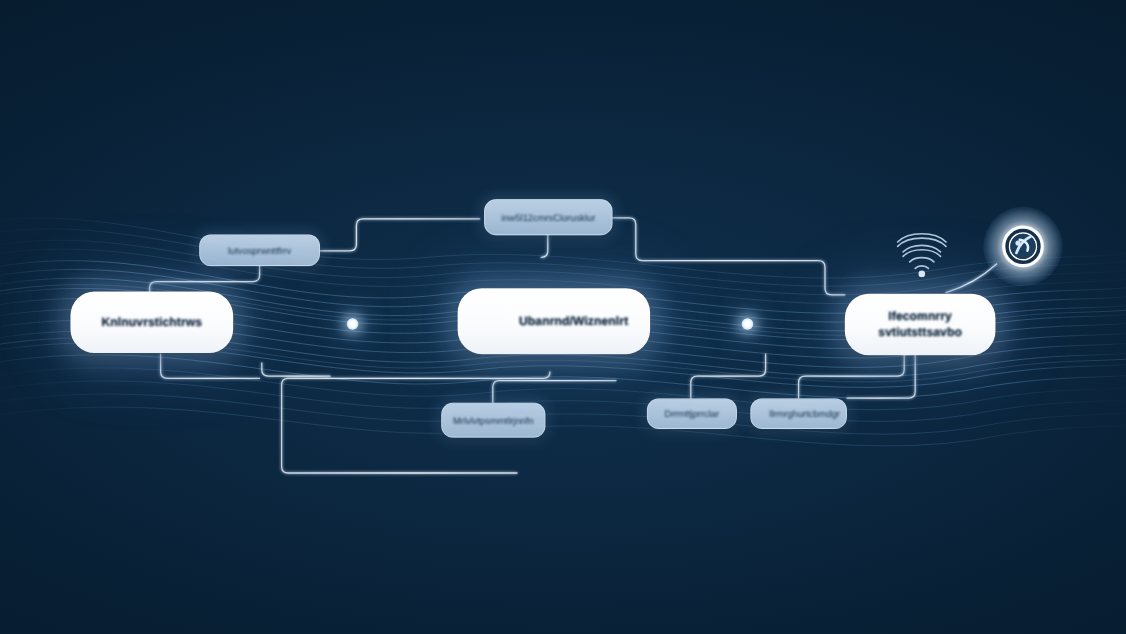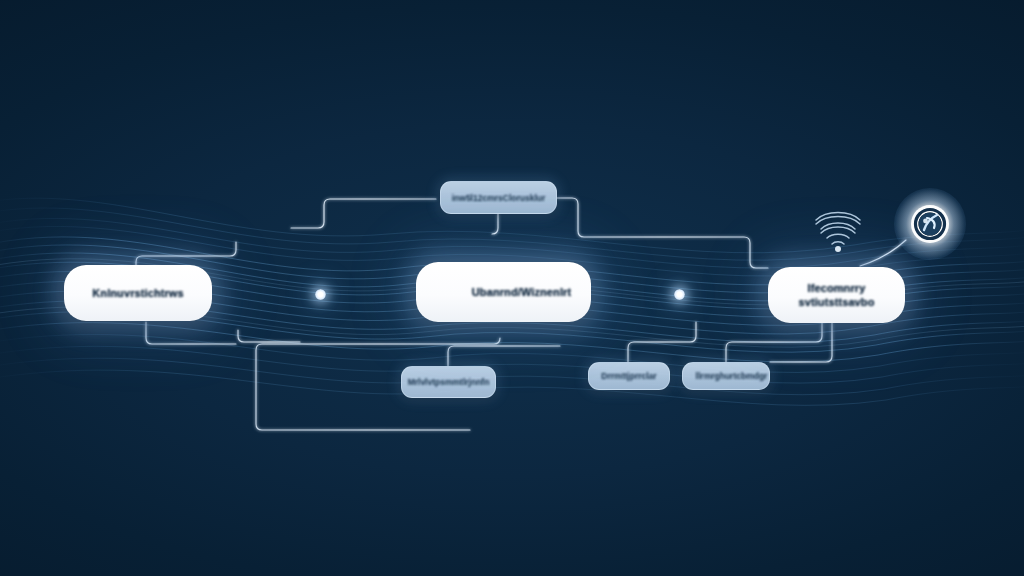--- a/index.html
+++ b/index.html
@@ -54,21 +54,21 @@
     border:1px solid rgba(215,232,248,0.45);
     border-radius:11px;
     display:flex; align-items:center; justify-content:center;
     box-shadow:
       0 0 12px 3px rgba(120,170,220,0.22),
       0 2px 7px rgba(0,0,0,0.30);
     z-index:5;
   }
   .pill span {
     font-size:8.5px;
-    font-weight:700;
+    font-weight:400;
     color:#16304a;
     white-space:nowrap;
     filter:blur(0.8px);
   }
 
   
   .spine-dot {
     position:absolute;
     width:11px; height:11px;
     border-radius:50%;
@@ -197,20 +197,23 @@
 
   <div class="main-node" id="n1" style="left:416px; top:262px; width:175px; height:60px;padding-left:36px;">
     <div class="line l1">Ubanrnd/Wiznenlrt</div>
   </div>
 
   <div class="main-node" id="n2" style="left:768px; top:267px; width:137px; height:56px;">
     <div class="line l1">Ifecomnrry</div>
     <div class="line l2">svtiutsttsavbo</div>
   </div>
 
+  <div class="pill" style="left:181px; top:213px; width:110px; height:29px;">
+    <span>lutvosprwnttfrrv</span>
+  </div>
 
   <div class="pill" style="left:440px; top:181px; width:117px; height:33px;">
     <span>inw5l12cmrsClorusklur</span>
   </div>
 
   <div class="pill" style="left:401px; top:366px; width:95px; height:32px;">
     <span>Mrlvlvtpsmmtlrjnnfn</span>
   </div>
 
   <div class="pill" style="left:588px; top:362px; width:82px; height:28px;">

